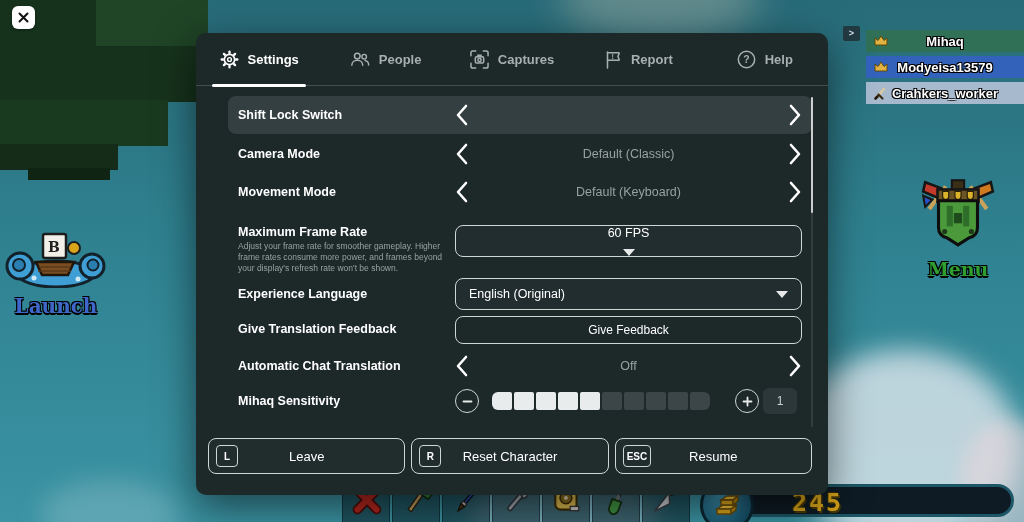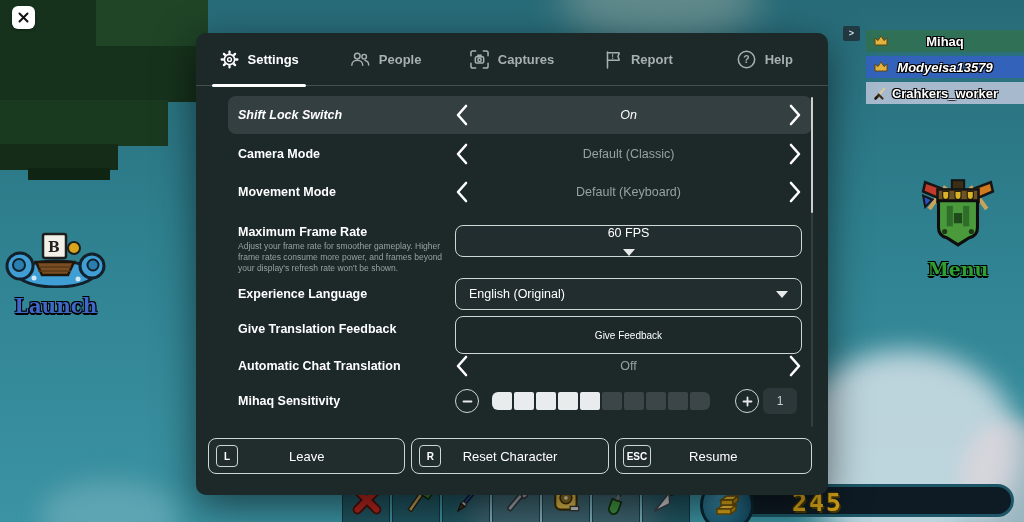--- a/index.html
+++ b/index.html
@@ -28,21 +28,21 @@
   
   .lb-toggle{position:absolute;left:843px;top:26px;width:17px;height:15px;background:#223a42;
     color:#d7e4e8;font-size:9px;font-weight:bold;border:none;border-radius:2px;line-height:15px;
     text-align:center;padding:0;cursor:pointer;}
   .leaderboard{position:absolute;left:866px;top:30px;width:158px;}
   .lb-row{position:relative;height:22px;margin-bottom:4px;display:flex;align-items:center;justify-content:center;}
   .lb-row .lb-icon{position:absolute;left:7px;top:3px;width:16px;height:16px;}
   .lb-name{color:#fff;font-size:13px;font-weight:700;
     text-shadow:-1px -1px 0 #000,1px -1px 0 #000,-1px 1px 0 #000,1px 1px 0 #000;}
   .lb-row.p0{background:#2f7057;justify-content:center;}
-  .lb-row.p1{background:#3362bb;font-style:italic;}
+  .lb-row.p1{background:#3362bb;}
   .lb-row.p2{background:#2847c2;}
   .lb-row.p3{background:#a7bacd;}
 
   
   .menu-emblem{position:absolute;left:903px;top:172px;width:110px;text-align:center;cursor:pointer;}
   .emblem-label{font-family:"DejaVu Serif",serif;font-weight:bold;font-size:19px;margin-top:2px;
     text-shadow:-1px -1px 0 #000,1px -1px 0 #000,-1px 1px 0 #000,1px 1px 0 #000,0 2px 0 #000;}
   .menu-emblem .emblem-label{color:#2f9e2f;}
   
   .launch-emblem{position:absolute;left:2px;top:230px;width:108px;text-align:center;cursor:pointer;}
@@ -79,21 +79,21 @@
   .tab.active::after{content:"";position:absolute;left:16px;right:16px;bottom:-1.5px;height:2.5px;
     background:#fff;border-radius:2px;}
   .tab svg{flex:none;}
 
   .settings-list{position:absolute;left:32px;right:16px;top:63px;height:330px;}
   .srow{position:absolute;left:0;right:0;}
   .srow .rlabel{position:absolute;left:10px;top:50%;transform:translateY(-50%);
     color:#fff;font-size:12.5px;font-weight:600;}
   .srow .zone{position:absolute;left:227px;right:10px;top:0;bottom:0;}
   .srow.highlight{background:#343f41;border-radius:8px;}
-  .r1{top:0;height:38px;font-style:italic;}
+  .r1{top:0;height:38px;}
   .r2{top:39px;height:38px;}
   .r3{top:77px;height:38px;}
   .r4{top:119px;height:56px;}
   .r4 .rlabel{top:10px;transform:none;}
   .r4 .rdesc{position:absolute;left:10px;top:26px;width:220px;color:#97a1a1;
     font-size:8.5px;line-height:1.3;}
   .r5{top:179px;height:38px;}
   .r6{top:219px;height:28px;}
   .r7{top:252px;height:35px;}
   .r8{top:289px;height:32px;}
@@ -107,22 +107,22 @@
 
   .dropdown{position:absolute;left:0;right:0;height:32px;background:#222d2f;
     border:1px solid #cfd6d6;border-radius:8px;display:flex;align-items:center;
     justify-content:space-between;padding:0 13px;cursor:pointer;}
   .dropdown .dval{color:#fff;font-size:12.5px;}
   .tri{width:0;height:0;border-left:6px solid transparent;border-right:6px solid transparent;
     border-top:7px solid #e8eaea;}
   .r4 .dropdown{top:10px;flex-direction:column;}
   .r5 .dropdown{top:3px;}
 
-  .ghost-btn{position:absolute;left:0;right:0;top:1px;height:38px;background:transparent;
-    border:1px solid #cfd6d6;border-radius:8px;color:#fff;font-size:10px;cursor:pointer;
+  .ghost-btn{position:absolute;left:0;right:0;top:1px;height:28px;background:transparent;
+    border:1px solid #cfd6d6;border-radius:8px;color:#fff;font-size:12px;cursor:pointer;
     font-family:"Liberation Sans",sans-serif;}
 
   .sens-zone{position:absolute;left:227px;right:10px;top:0;bottom:0;}
   .circle-btn{position:absolute;top:50%;transform:translateY(-50%);width:24px;height:24px;
     border-radius:50%;border:1.5px solid #cfd6d6;background:transparent;cursor:pointer;padding:0;
     display:flex;align-items:center;justify-content:center;}
   .circle-btn.minus{left:0;}
   .circle-btn.plus{left:280px;}
   .segbar{position:absolute;left:37px;top:50%;transform:translateY(-50%);display:flex;gap:2px;cursor:pointer;}
   .seg{width:20px;height:18px;background:#3c4648;border-radius:2px;}
@@ -372,21 +372,20 @@
     <div class="settings-list">
 
       <div class="srow r1 highlight">
         <span class="rlabel">Shift Lock Switch</span>
         <div class="zone">
           <button class="chev left">
             <svg width="14" height="22" viewBox="0 0 14 22" fill="none">
                 <path d="M11 2 L3 11 L11 20" stroke="#fff" stroke-width="2.6" stroke-linecap="round" stroke-linejoin="round"></path>
               </svg>
           </button>
-          <span class="stepper-value on">On</span>
           <button class="chev right">
             <svg width="14" height="22" viewBox="0 0 14 22" fill="none">
                 <path d="M3 2 L11 11 L3 20" stroke="#fff" stroke-width="2.6" stroke-linecap="round" stroke-linejoin="round"></path>
               </svg>
           </button>
         </div>
       </div>
 
       <div class="srow r2">
         <span class="rlabel">Camera Mode</span>

